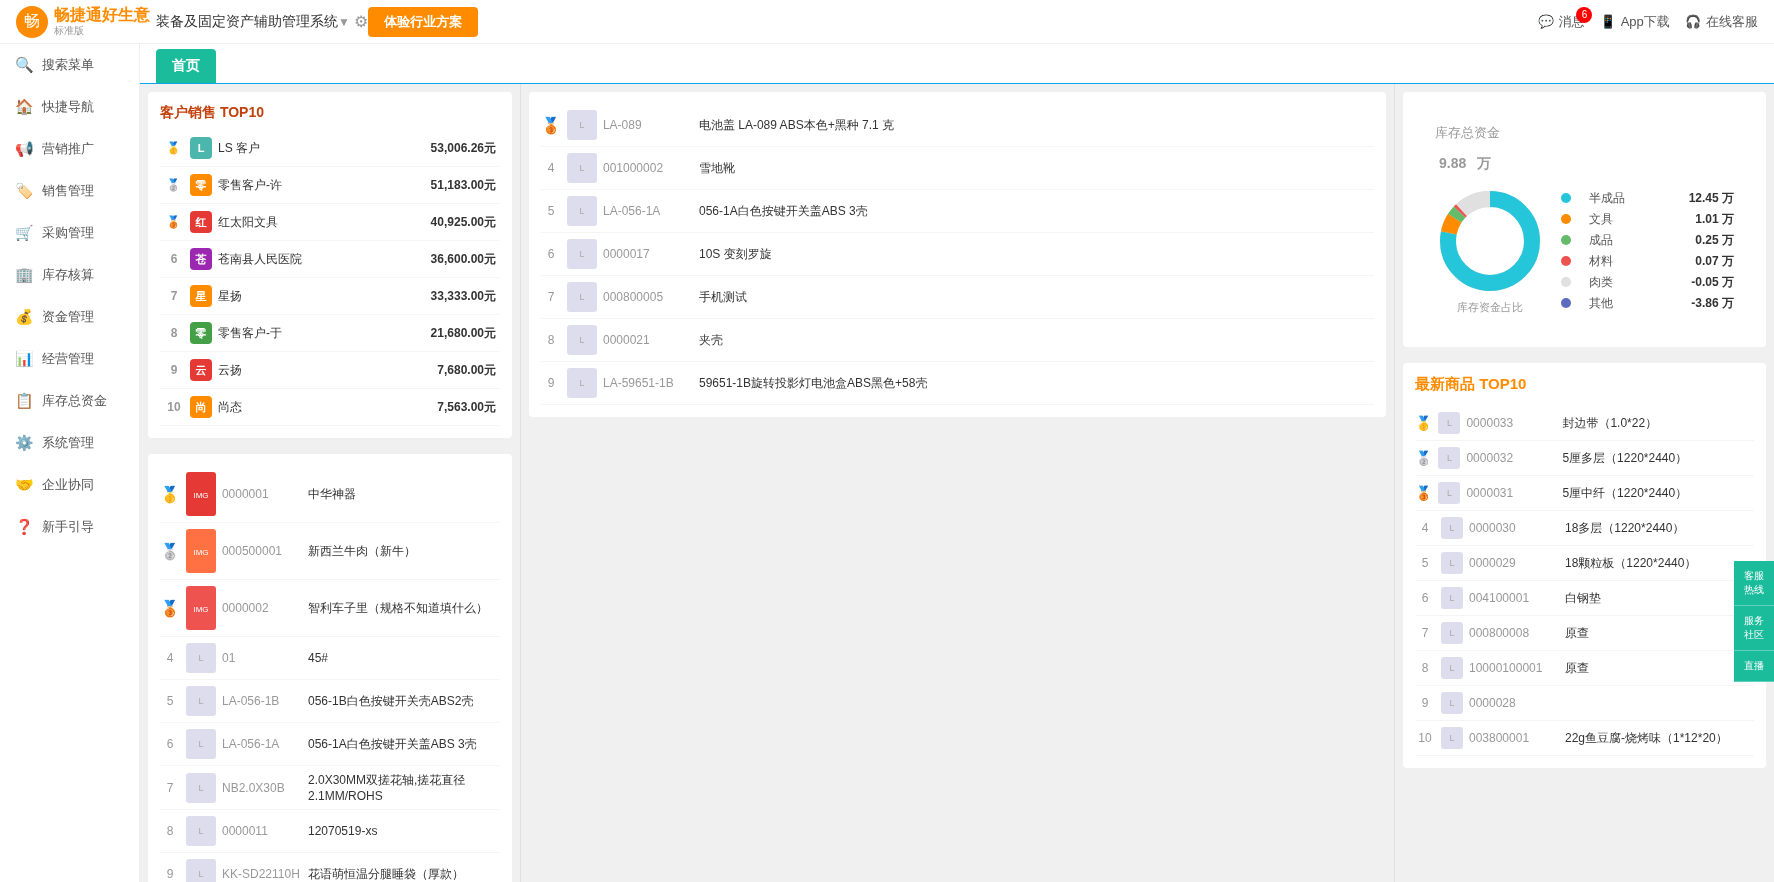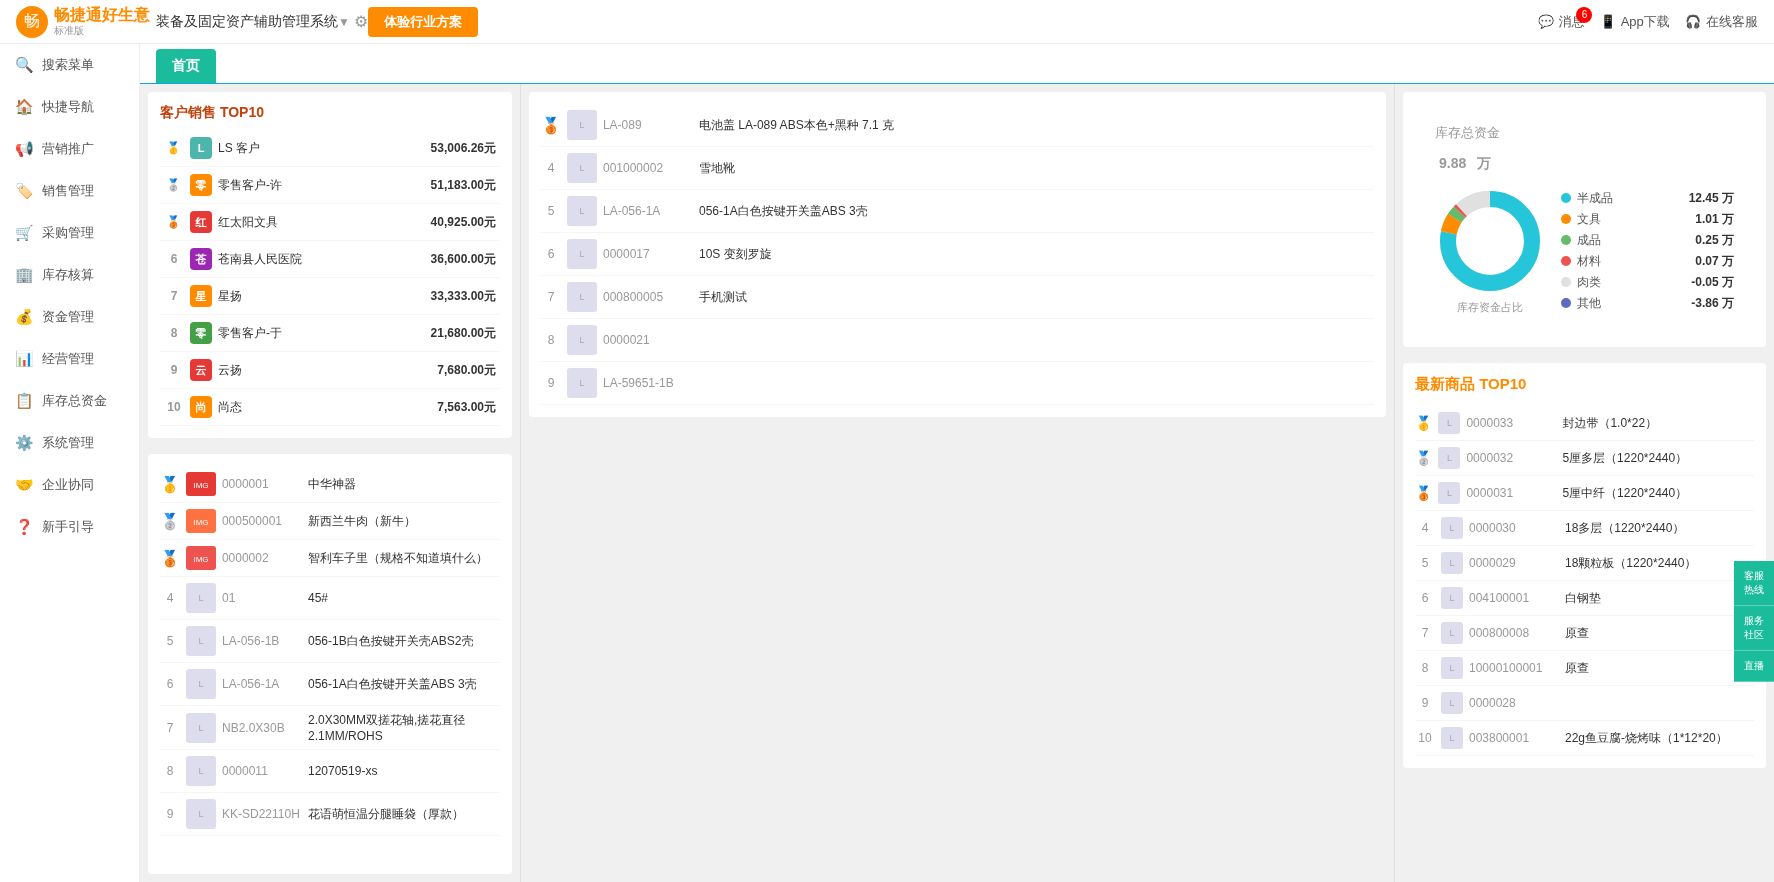--- a/index.html
+++ b/index.html
@@ -54,32 +54,32 @@
     .rank-name { flex: 1; color: #333; }
     .rank-amount { color: #333; font-weight: bold; }
 
     
     .inventory-card { background: #fff; margin: 8px; border-radius: 4px; padding: 32px; }
     .inventory-title { font-size: 13px; color: #999; margin-bottom: 4px; }
     .inventory-amount { font-size: 24px; font-weight: bold; color: #333; margin-bottom: 12px; }
     .inventory-amount span { font-size: 14px; color: #999; margin-left: 4px; }
     .donut-section { display: flex; align-items: center; gap: 16px; }
     .legend { display: flex; flex-direction: column; gap: 4px; flex: 1; }
-    .legend-item { display: flex; align-items: center; gap: 6px; font-size: 12px; }
+    .legend-item { display: flex; align-items: center; gap: 18px; font-size: 12px; }
     .legend-dot { width: 10px; height: 10px; border-radius: 50%; flex-shrink: 0; }
     .legend-name { flex: 1; color: #555; }
     .legend-val { color: #333; font-weight: bold; }
 
     
     .top10-title { font-size: 15px; font-weight: bold; margin-bottom: 12px; }
     .top10-title span { color: #ff8c00; }
     .product-list { list-style: none; }
     .product-item { display: flex; align-items: center; padding: 6px 0; border-bottom: 1px solid #f5f5f5; font-size: 12px; gap: 6px; }
     .product-rank { width: 20px; text-align: center; }
-    .product-img { width: 30px; height: 24px; background: #e0e0e0; border-radius: 3px; flex-shrink: 0; display: flex; align-items: center; justify-content: center; }
+    .product-img { width: 30px; height: 44px; background: #e0e0e0; border-radius: 3px; flex-shrink: 0; display: flex; align-items: center; justify-content: center; }
     .product-img-placeholder { width: 30px; height: 30px; background: #dde; border-radius: 3px; flex-shrink: 0; display: flex; align-items: center; justify-content: center; font-size: 9px; color: #aaa; }
     .product-code { color: #999; width: 80px; flex-shrink: 0; }
     .product-name { flex: 1; color: #333; }
 
     
     .new-products-card { background: #fff; margin: 8px; border-radius: 4px; padding: 12px; }
     .new-product-item { display: flex; align-items: center; padding: 6px 0; border-bottom: 1px solid #f5f5f5; font-size: 12px; gap: 6px; }
     .new-product-rank { width: 20px; text-align: center; color: #999; }
     .new-product-img { width: 22px; height: 22px; background: #dde; border-radius: 3px; flex-shrink: 0; display: flex; align-items: center; justify-content: center; font-size: 9px; color: #aaa; }
     .new-product-code { color: #999; width: 90px; flex-shrink: 0; }
@@ -373,27 +373,29 @@
     </div>
     <span class="product-code" style="width:90px;flex-shrink:0">000800005</span>
     <span class="product-name">手机测试</span>
   </li>
               <li class="product-item">
     <span class="product-rank" style="color:#999">8</span>
     <div class="product-img-placeholder">
       <span style="color:#aaa;font-size:9px">L</span>
     </div>
     <span class="product-code" style="width:90px;flex-shrink:0">0000021</span>
+    <span class="product-name">夹壳</span>
   </li>
               <li class="product-item">
     <span class="product-rank" style="color:#999">9</span>
     <div class="product-img-placeholder">
       <span style="color:#aaa;font-size:9px">L</span>
     </div>
     <span class="product-code" style="width:90px;flex-shrink:0">LA-59651-1B</span>
+    <span class="product-name">59651-1B旋转投影灯电池盒ABS黑色+58壳</span>
   </li>
             </ul>
         </div>
       </div>
 
       <div class="col-right">
 
         <div class="inventory-card">
           <div class="inventory-title">库存总资金</div>
           <div class="inventory-amount">

